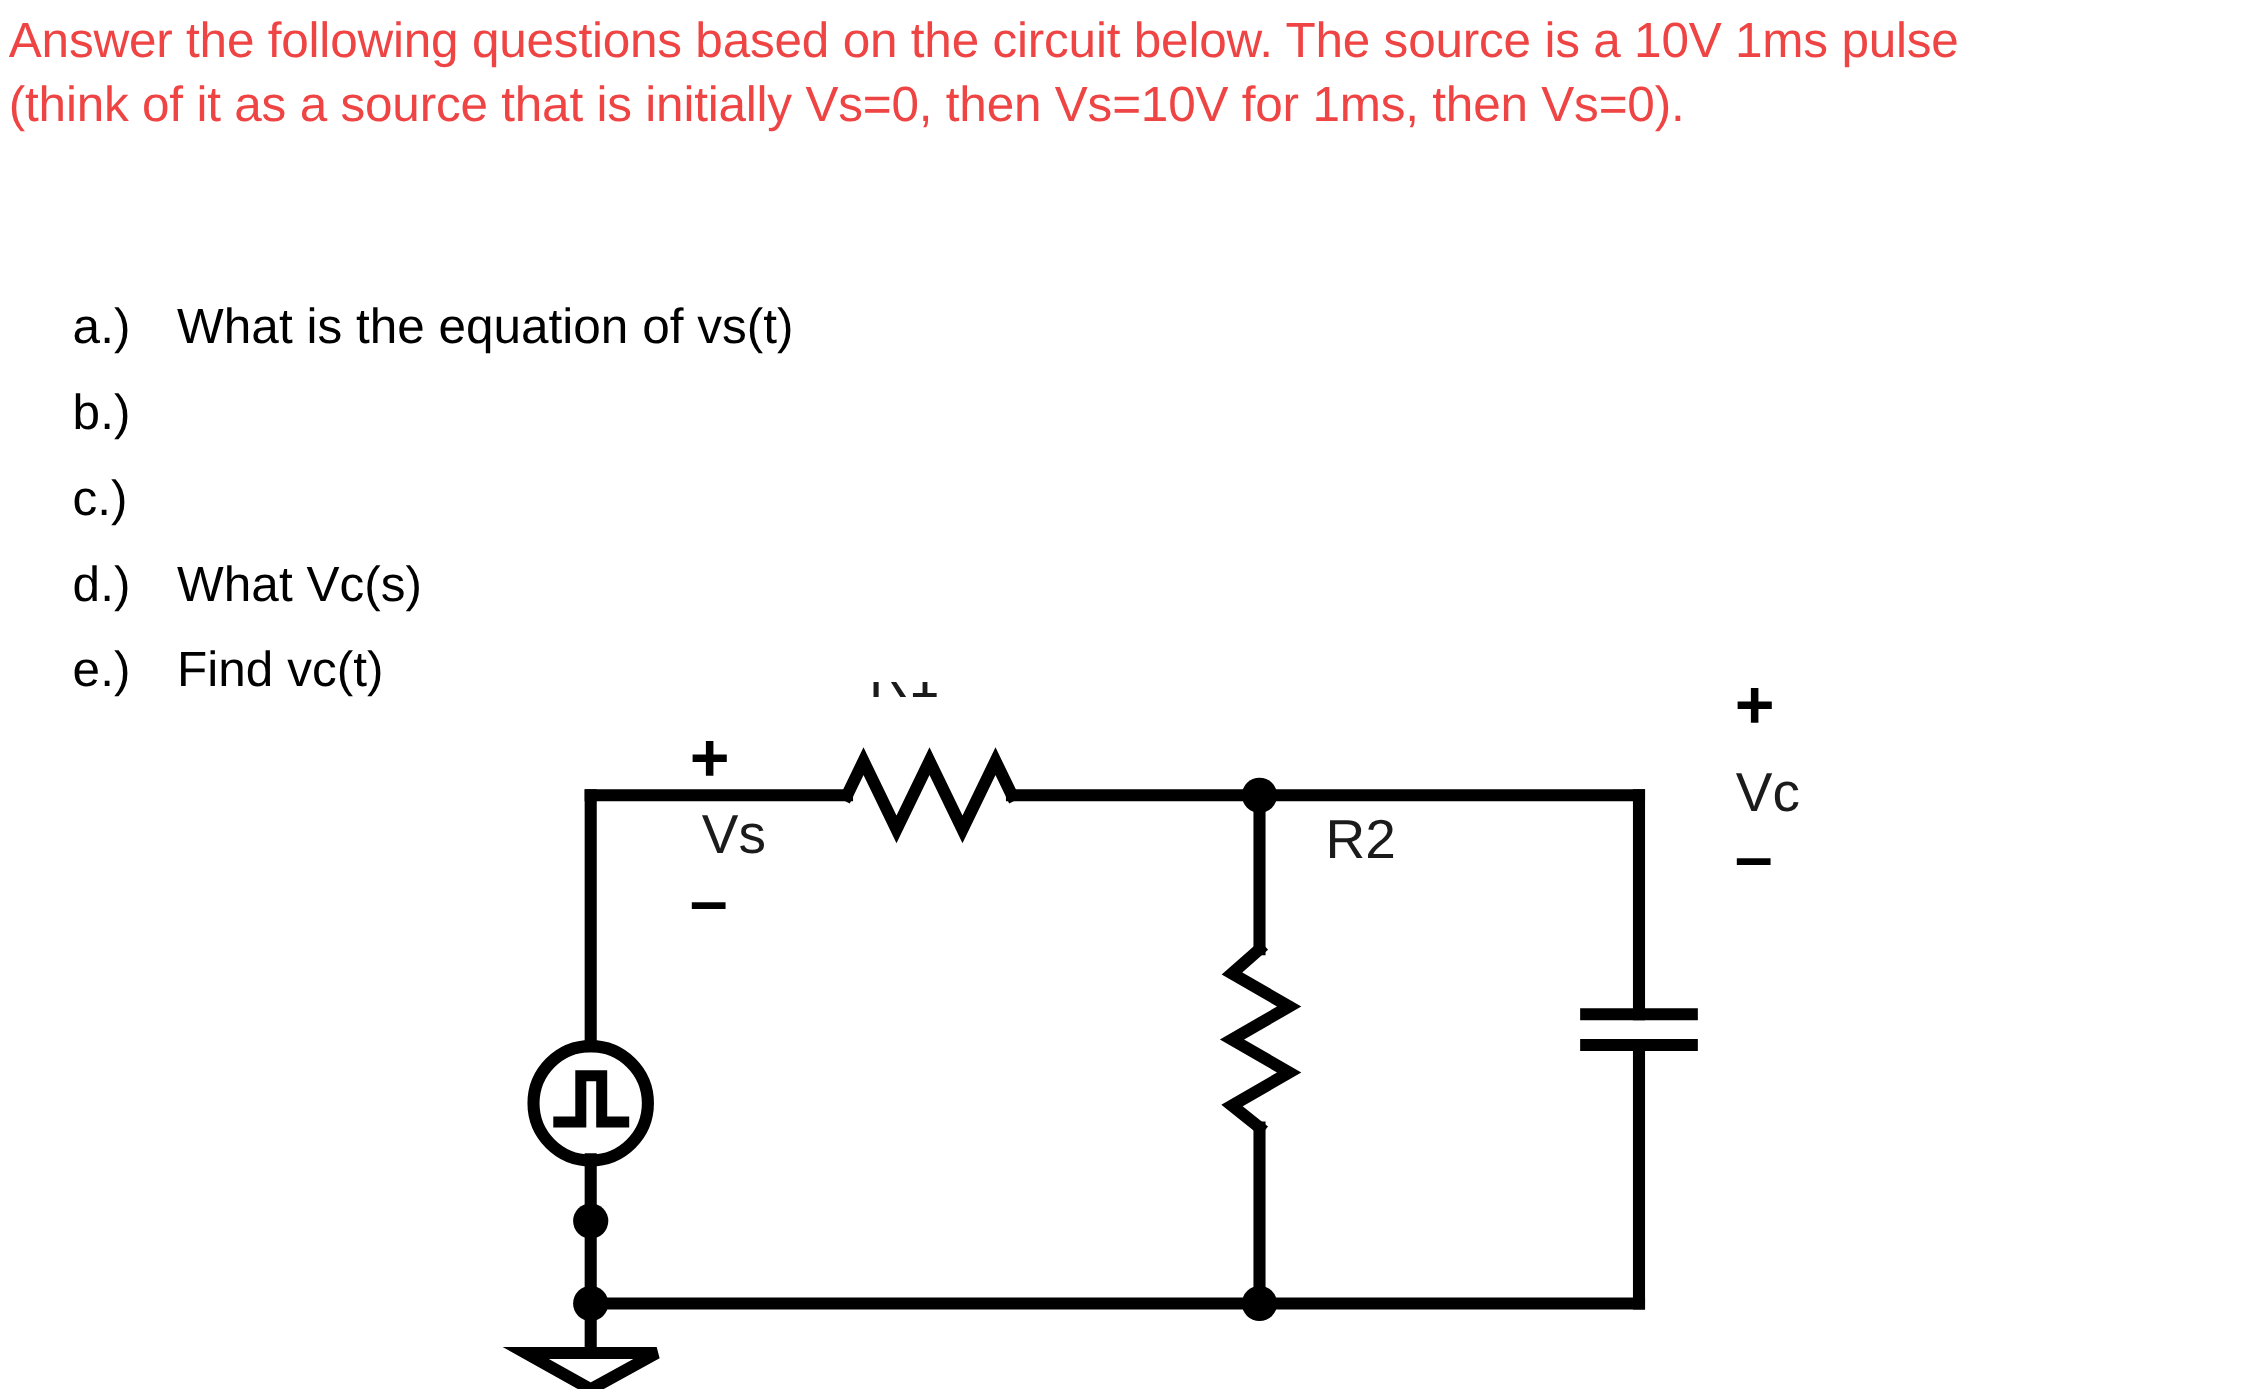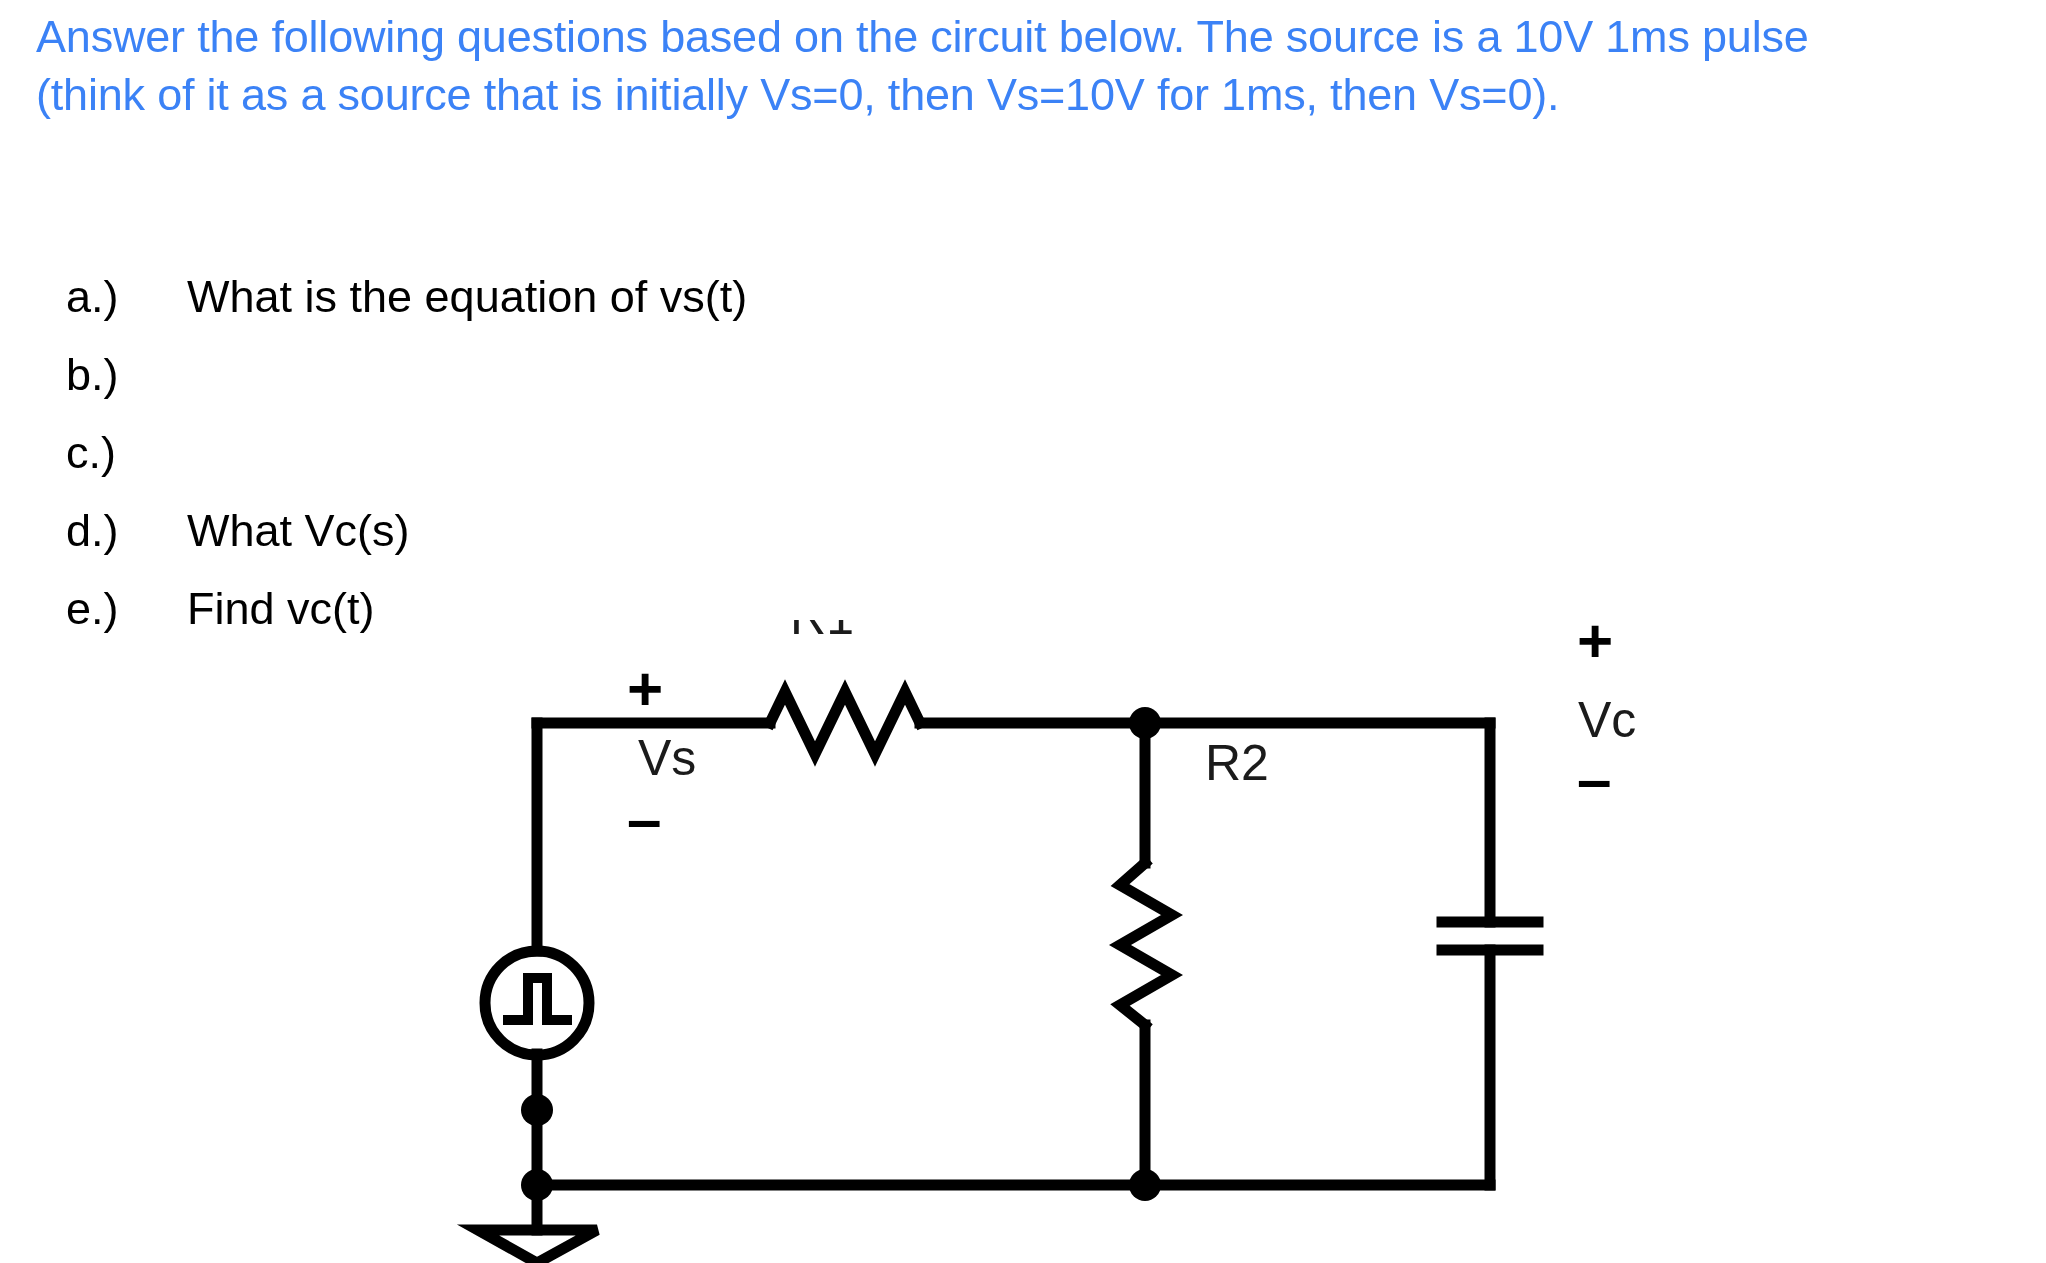--- a/index.html
+++ b/index.html
@@ -23,22 +23,21 @@
     position: absolute;
     left: 8px;
     top: 8px;
     width: 2030px;
   }
   .para-line {
     font-size: 45px;
     line-height: 58px;
     letter-spacing: -0.2px;
     white-space: nowrap;
-    color: #3b82f6;
-    margin-left: 28px;
+    color: #ef4444;
   }
   .sup {
     font-size: 27px;
     vertical-align: super;
     line-height: 0;
   }
 
   
   .qlist {
     position: absolute;
@@ -52,21 +51,21 @@
     height: 78px;
     font-size: 45px;
     line-height: 78px;
     white-space: nowrap;
   }
   .qmark {
     width: 95px;
     flex: 0 0 95px;
     color: #000;
   }
-  .qtext { color: #000; margin-left: 26px; }
+  .qtext { color: #000; }
 
   
   .circuit-wrap {
     position: absolute;
     left: 0;
     top: 620px;
     width: 2046px;
     height: 643px;
   }
   .circuit-svg {

